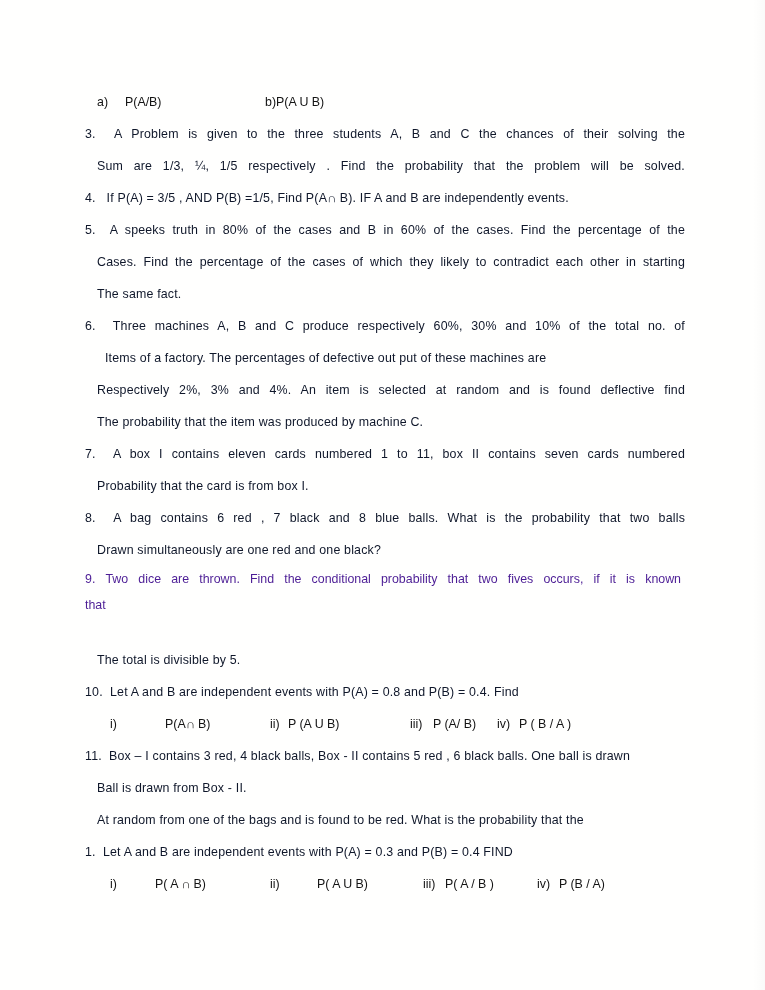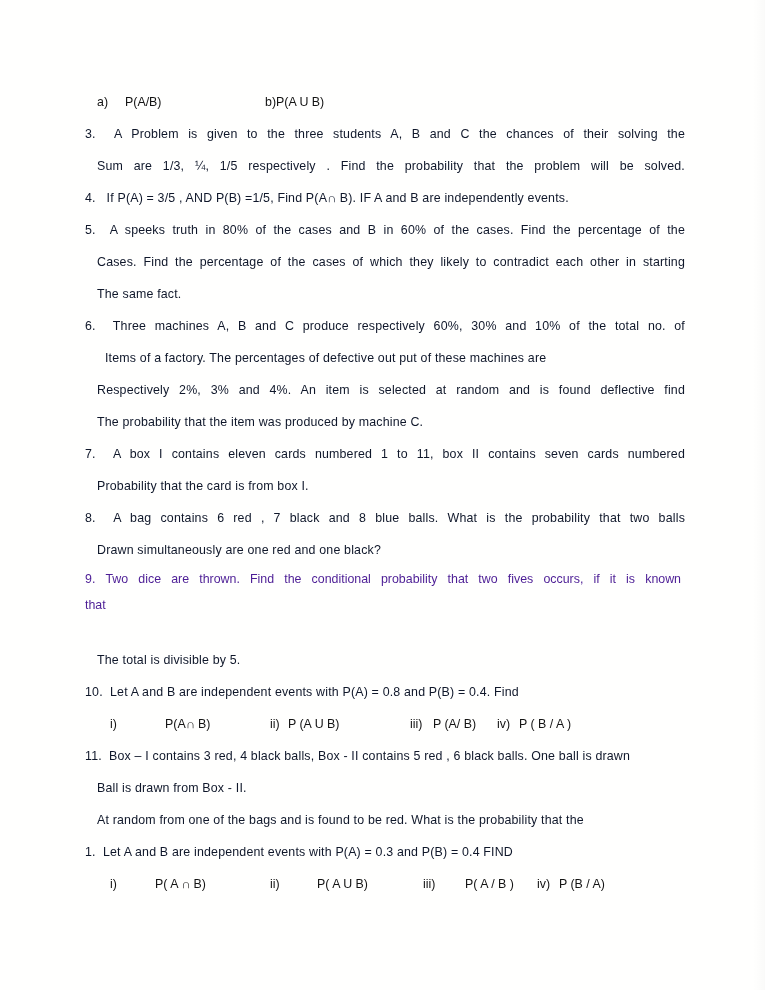--- a/index.html
+++ b/index.html
@@ -142,19 +142,19 @@
     <div class="line just-left ind-2">Ball is drawn  from  Box -  II.</div>
     <div class="line just-left ind-2">At random  from  one  of  the  bags  and  is  found  to  be  red.  What  is  the  probability  that  the</div>
 
     <div class="line just-left ind-0"><span class="nowrap">1.</span>&nbsp; <span>Let  A  and  B  are  independent  events  with   P(A) = 0.3  and   P(B) = 0.4   FIND</span></div>
     <div class="subrow">
       <span class="s" style="left:25px;">i)</span>
       <span class="s" style="left:70px;text-align:center;">P( A   ∩  B)</span>
       <span class="s" style="left:185px;">ii)</span>
       <span class="s" style="left:232px;">P( A  U  B)</span>
       <span class="s" style="left:338px;">iii)</span>
-      <span class="s" style="left:380px;">P( A / B )</span>
+      <span class="s" style="left:360px;">P( A / B )</span>
       <span class="s" style="left:452px;">iv)</span>
       <span class="s" style="left:474px;">P (B / A)</span>
     </div>
 
   </div>
 </div>
 
 </body></html>

